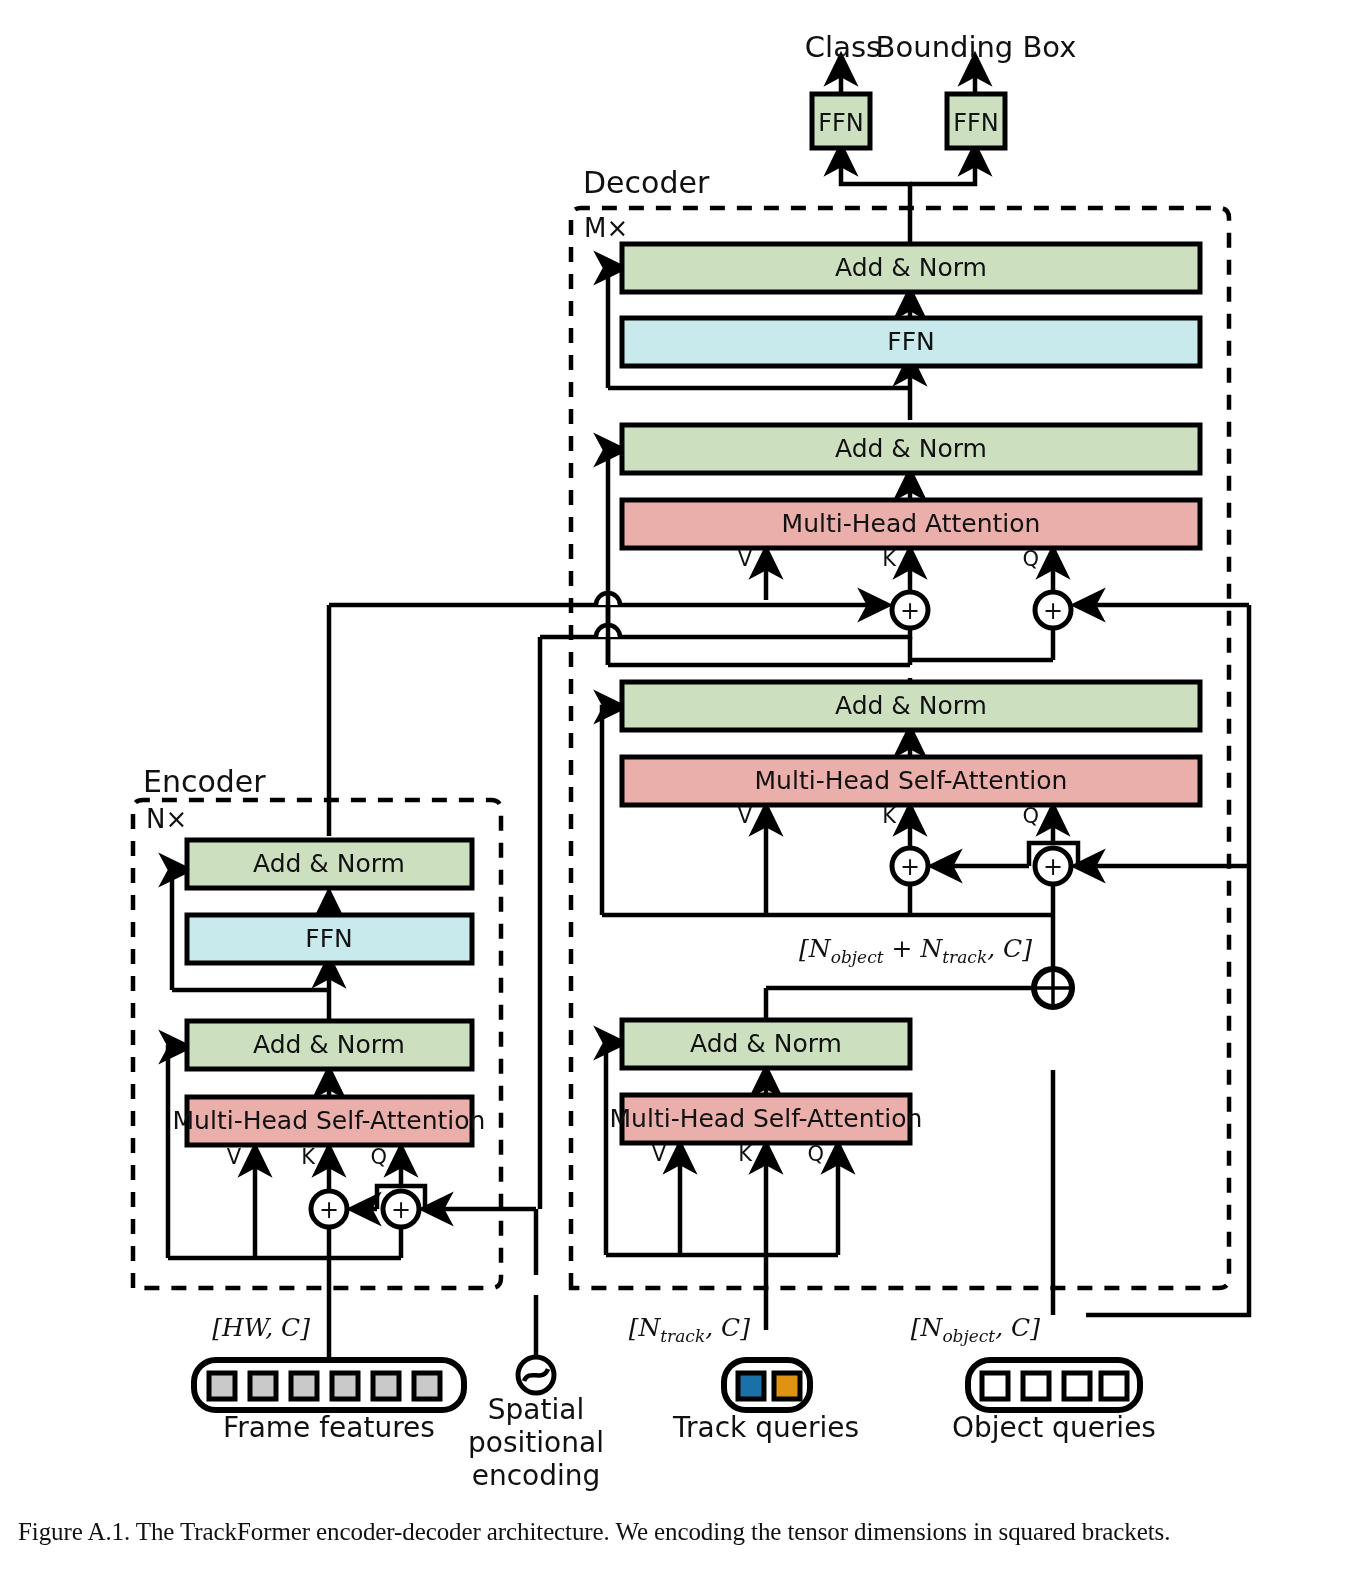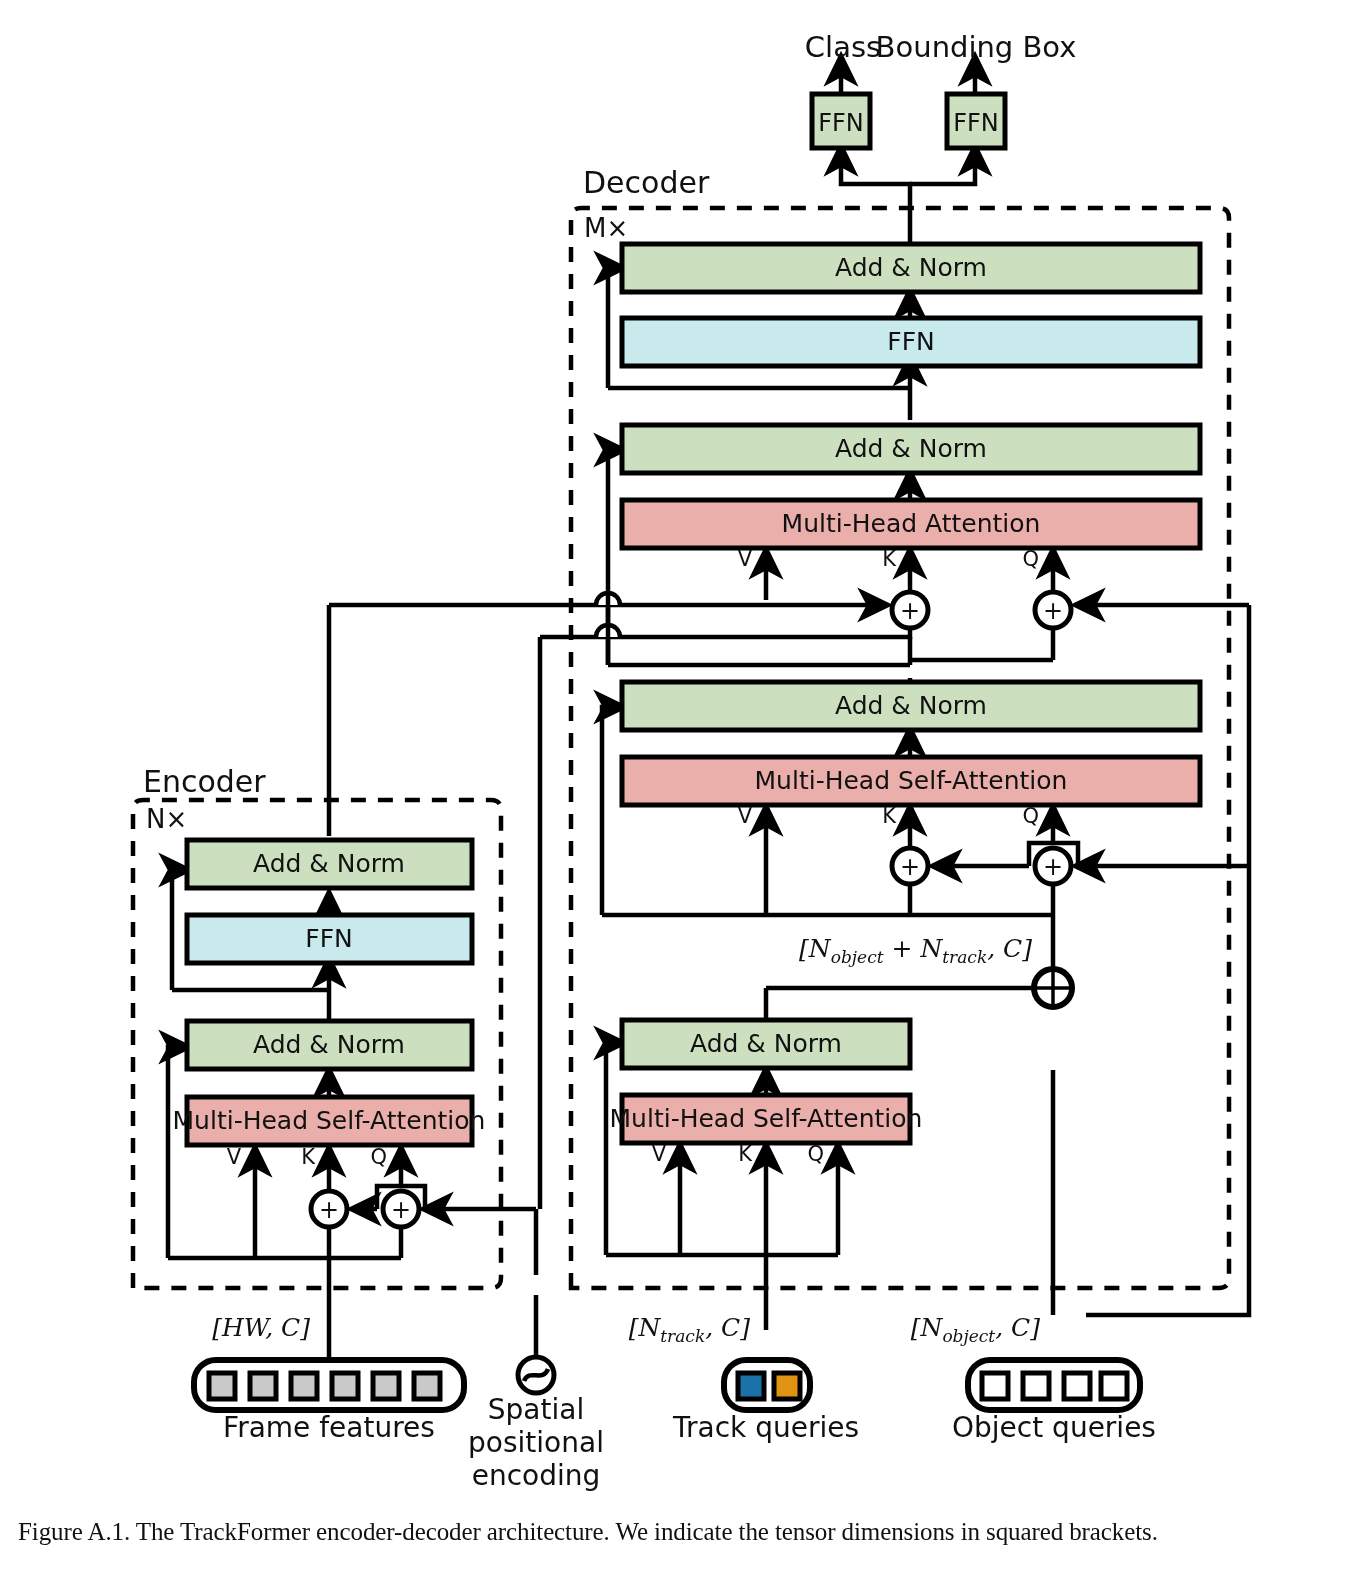--- a/index.html
+++ b/index.html
@@ -295,15 +295,15 @@
     <rect x="1064" y="1373" width="26" height="26" fill="#fff" stroke="#000" stroke-width="5"></rect>
     <rect x="1101" y="1373" width="26" height="26" fill="#fff" stroke="#000" stroke-width="5"></rect>
   </g>
   <text x="1054" y="1437" font-size="28" text-anchor="middle">Object queries</text>
   <text x="1040" y="1336" font-size="25" text-anchor="end" class="mth">
     <tspan>[</tspan><tspan>N</tspan><tspan font-size="17" dy="6">object</tspan><tspan dy="-6">, </tspan><tspan>C</tspan><tspan>]</tspan>
   </text>
 
 </svg>
 
-<div class="cap">Figure A.1.  The TrackFormer encoder-decoder architecture. We indicate the tensor dimensions in squared brackets.</div>
+<div class="cap">Figure A.1.  The TrackFormer encoder-decoder architecture. We encoding the tensor dimensions in squared brackets.</div>
 
 </div>
 
 </body></html>

